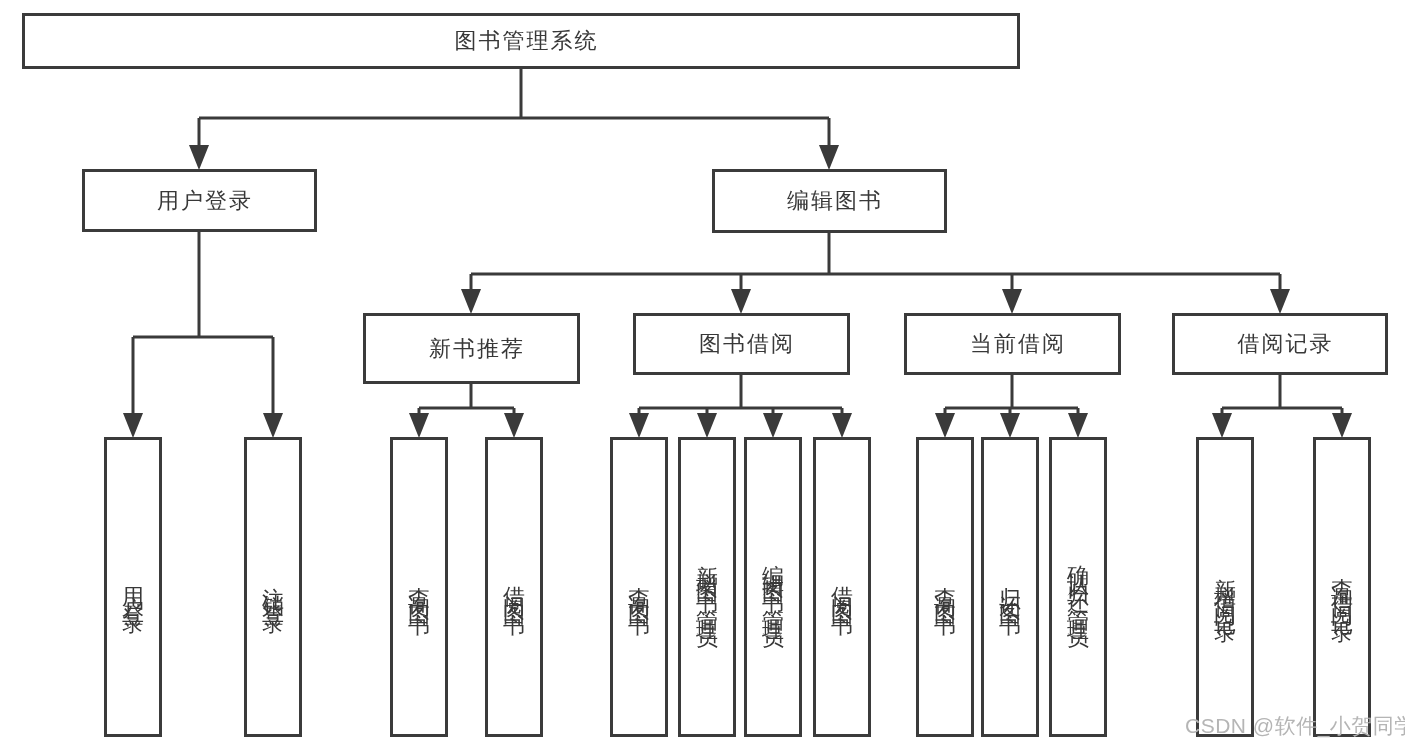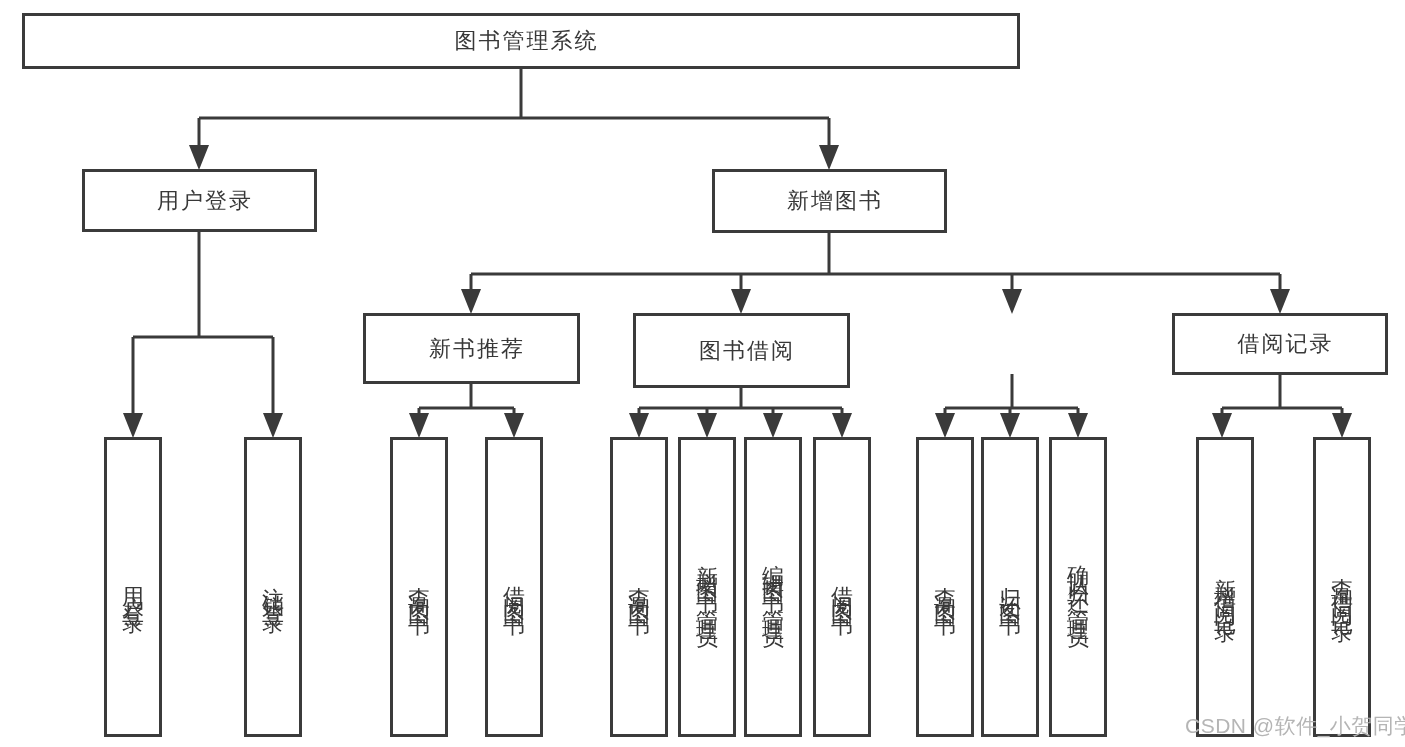--- a/index.html
+++ b/index.html
@@ -106,28 +106,31 @@
   </svg>
 
   <div class="node hnode" style="left:22px;top:13px;width:998px;height:56px;">
     <span>图书管理系统</span>
   </div>
 
   <div class="node hnode" style="left:82px;top:169px;width:235px;height:63px;">
     <span>用户登录</span>
   </div>
   <div class="node hnode" style="left:712px;top:169px;width:235px;height:64px;">
-    <span>新增图书</span>
+    <span>编辑图书</span>
   </div>
 
   <div class="node hnode" style="left:363px;top:313px;width:217px;height:71px;">
     <span>新书推荐</span>
   </div>
-  <div class="node hnode" style="left:633px;top:313px;width:217px;height:75px;">
+  <div class="node hnode" style="left:633px;top:313px;width:217px;height:62px;">
     <span>图书借阅</span>
+  </div>
+  <div class="node hnode" style="left:904px;top:313px;width:217px;height:62px;">
+    <span>当前借阅</span>
   </div>
   <div class="node hnode" style="left:1172px;top:313px;width:216px;height:62px;">
     <span>借阅记录</span>
   </div>
 
   <div class="node vnode" style="left:104px;">
     <span class="vtext">用户登录</span>
   </div>
   <div class="node vnode" style="left:244px;">
     <span class="vtext">注销登录</span>

